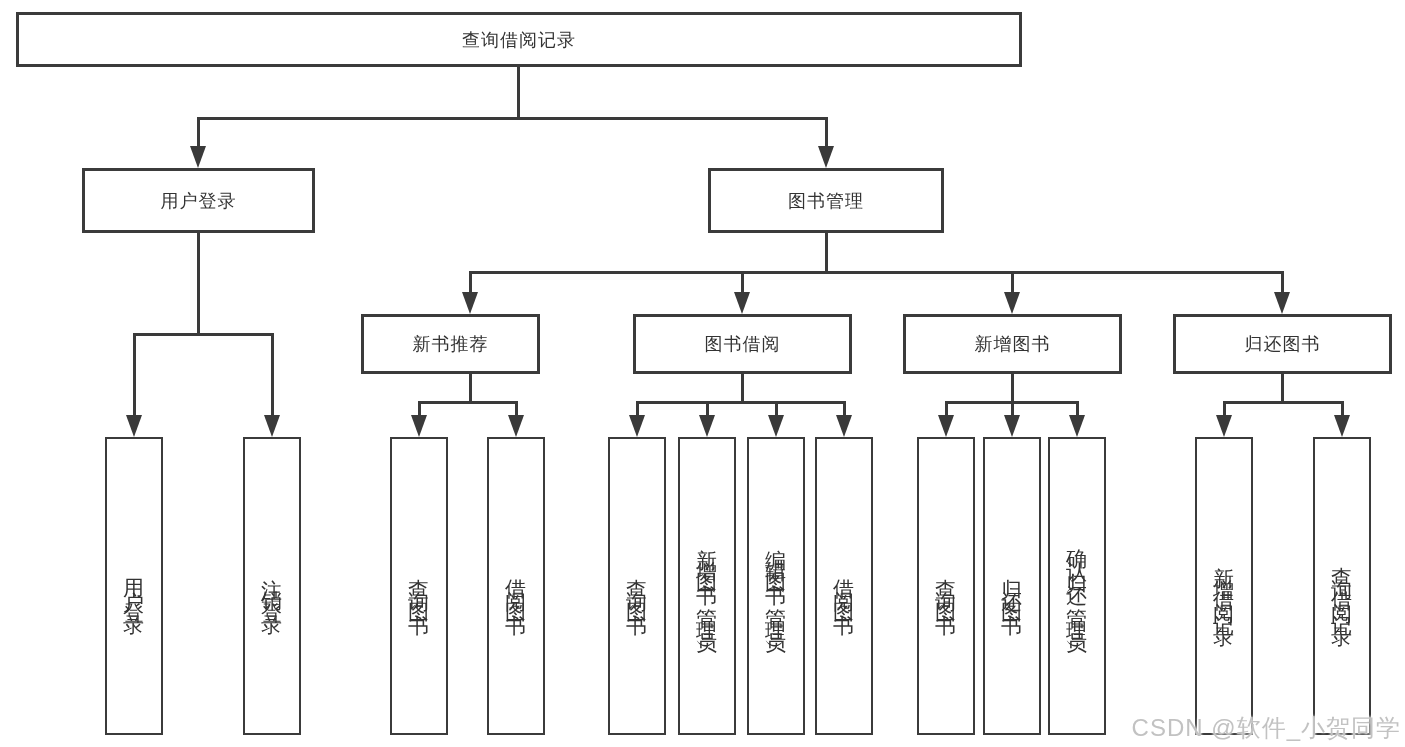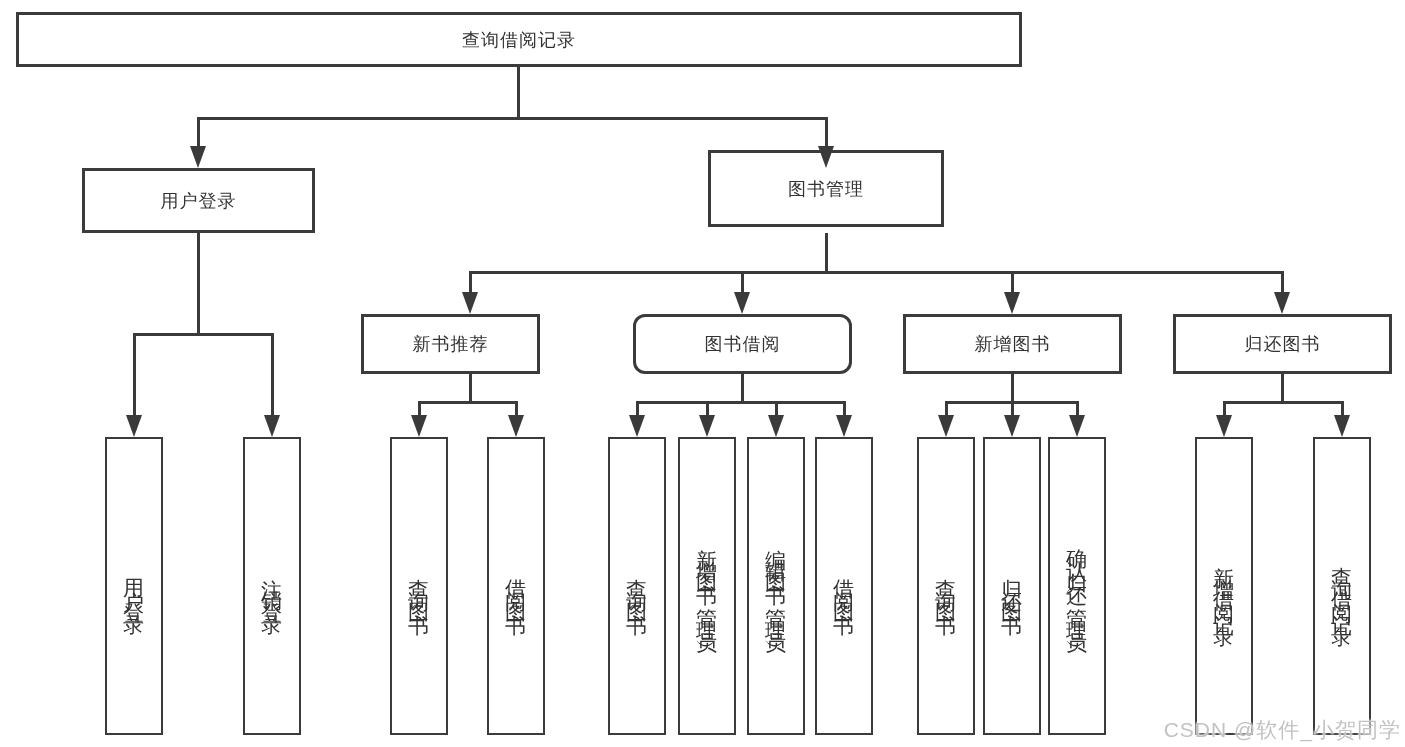--- a/index.html
+++ b/index.html
@@ -52,40 +52,40 @@
     position: absolute;
     width: 0; height: 0;
     border-left: 8px solid transparent;
     border-right: 8px solid transparent;
     border-top: 22px solid #3a3a3a;
   }
   #watermark {
     position: absolute;
     right: 4px;
     bottom: 3px;
-    font-size: 21px;
+    font-size: 24px;
     color: #c2c2c2;
     letter-spacing: 1px;
     text-shadow: 0 0 3px #ffffff, 0 0 3px #ffffff;
     z-index: 5;
     white-space: nowrap;
   }
 </style>
 </head>
 <body>
 
 <div id="stage">
 
   <div class="hbox" style="left:16px;top:12px;width:1006px;height:55px;">查询借阅记录</div>
 
   <div class="hbox" style="left:82px;top:168px;width:233px;height:65px;">用户登录</div>
-  <div class="hbox" style="left:708px;top:150px;width:236px;height:77px;">图书管理</div>
+  <div class="hbox" style="left:708px;top:168px;width:236px;height:65px;">图书管理</div>
 
   <div class="hbox" style="left:361px;top:314px;width:179px;height:60px;">新书推荐</div>
-  <div class="hbox" style="left:633px;top:314px;width:219px;height:60px;border-radius:12px;">图书借阅</div>
+  <div class="hbox" style="left:633px;top:314px;width:219px;height:60px;">图书借阅</div>
   <div class="hbox" style="left:903px;top:314px;width:219px;height:60px;">新增图书</div>
   <div class="hbox" style="left:1173px;top:314px;width:219px;height:60px;">归还图书</div>
 
   <div class="vbox" style="left:105px;">
     <span class="vtext">用户登录</span>
   </div>
   <div class="vbox" style="left:243px;">
     <span class="vtext">注销登录</span>
   </div>
 

